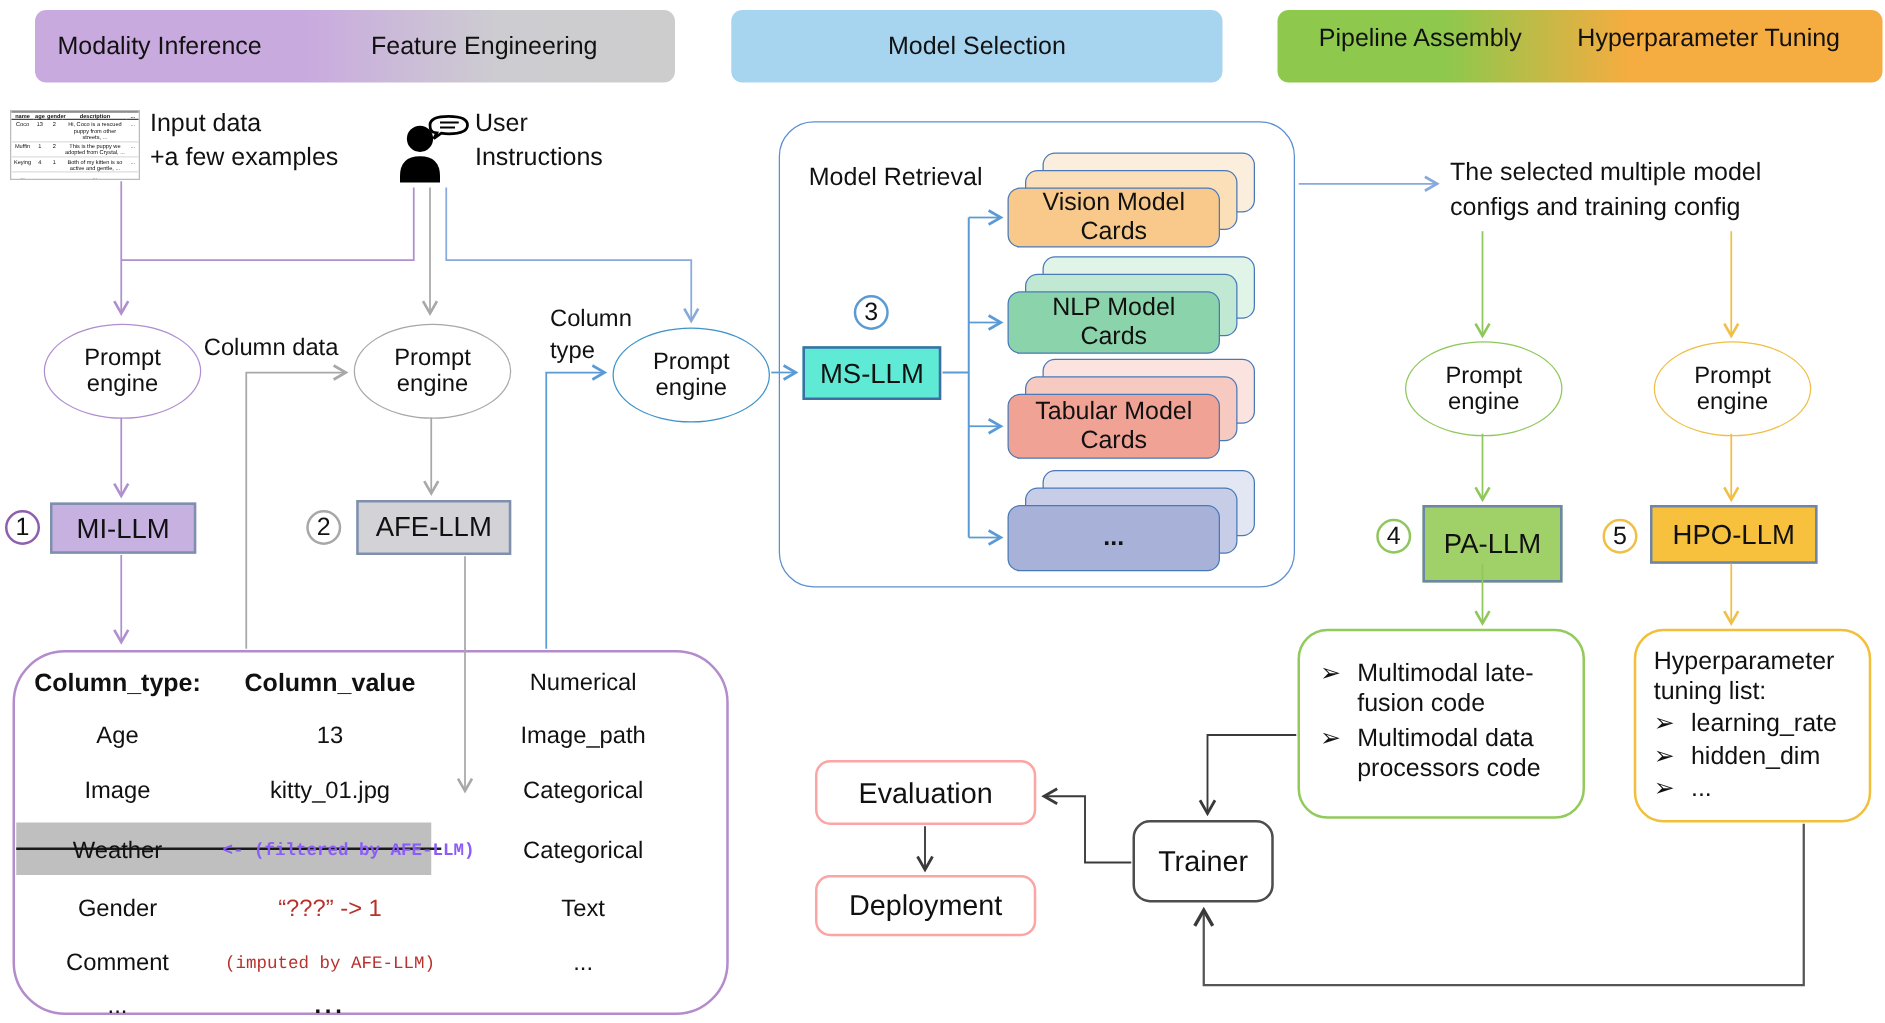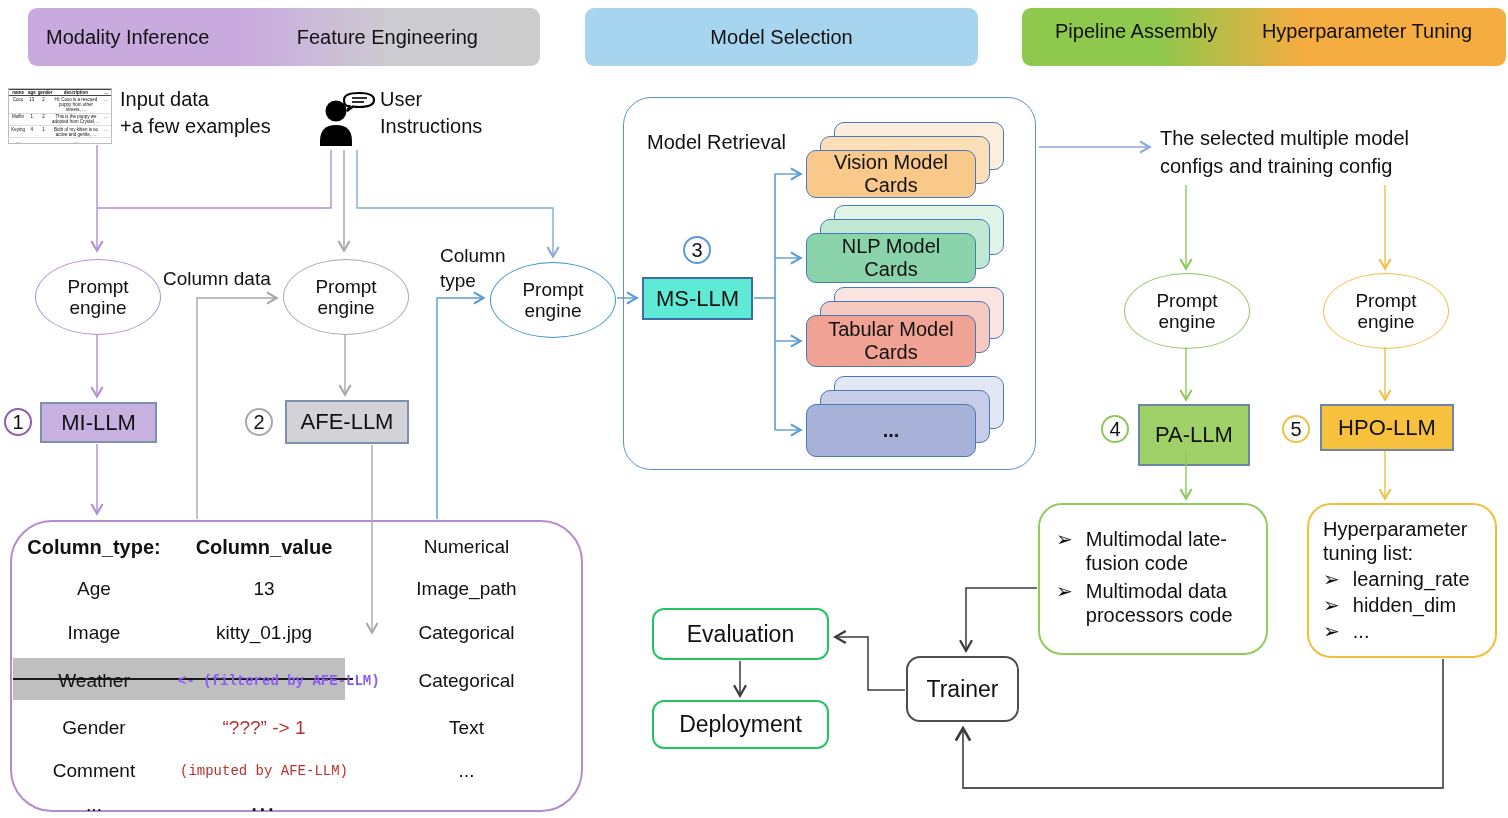--- a/index.html
+++ b/index.html
@@ -20,21 +20,21 @@
   .lbl{position:absolute;font-size:20px;line-height:27px}
   .lbl19{position:absolute;font-size:19px;line-height:25px}
   .card{position:absolute;border:1.5px solid #4a79b8;border-radius:10px;box-sizing:border-box}
   .cardtxt{display:flex;align-items:center;justify-content:center;text-align:center;
            font-size:20px;line-height:23px}
   .cardtxt span{width:130px}
   .obox{position:absolute;background:#fff;box-sizing:border-box}
   .blist{font-size:20px;line-height:24px}
   .brow{display:flex;gap:13px;margin-bottom:4px}
   .brow .bul{flex:0 0 auto}
-  .flowbox{position:absolute;border:2px solid #22c55e;border-radius:12px;background:#fff;
+  .flowbox{position:absolute;border:2px solid #fca5a5;border-radius:12px;background:#fff;
            display:flex;align-items:center;justify-content:center;font-size:23px;box-sizing:border-box}
   .ctable{position:absolute;left:10px;top:520px;width:573px;height:292px;background:#fff;
           border:2px solid #b48ccc;border-radius:42px;box-sizing:border-box}
   .tgrid{position:absolute;left:2px;top:4px;width:565px;
          display:grid;grid-template-columns:160px 180px 225px;
          grid-template-rows:42px 42px 46px 50px 44px 42px 26px}
   .tcell{display:flex;align-items:center;justify-content:center;font-size:19px;white-space:nowrap}
   .thead{font-weight:bold;font-size:20px}
   .mono{font-family:"Liberation Mono",monospace;font-size:14px}
   .gray{color:#8b5cf6}

